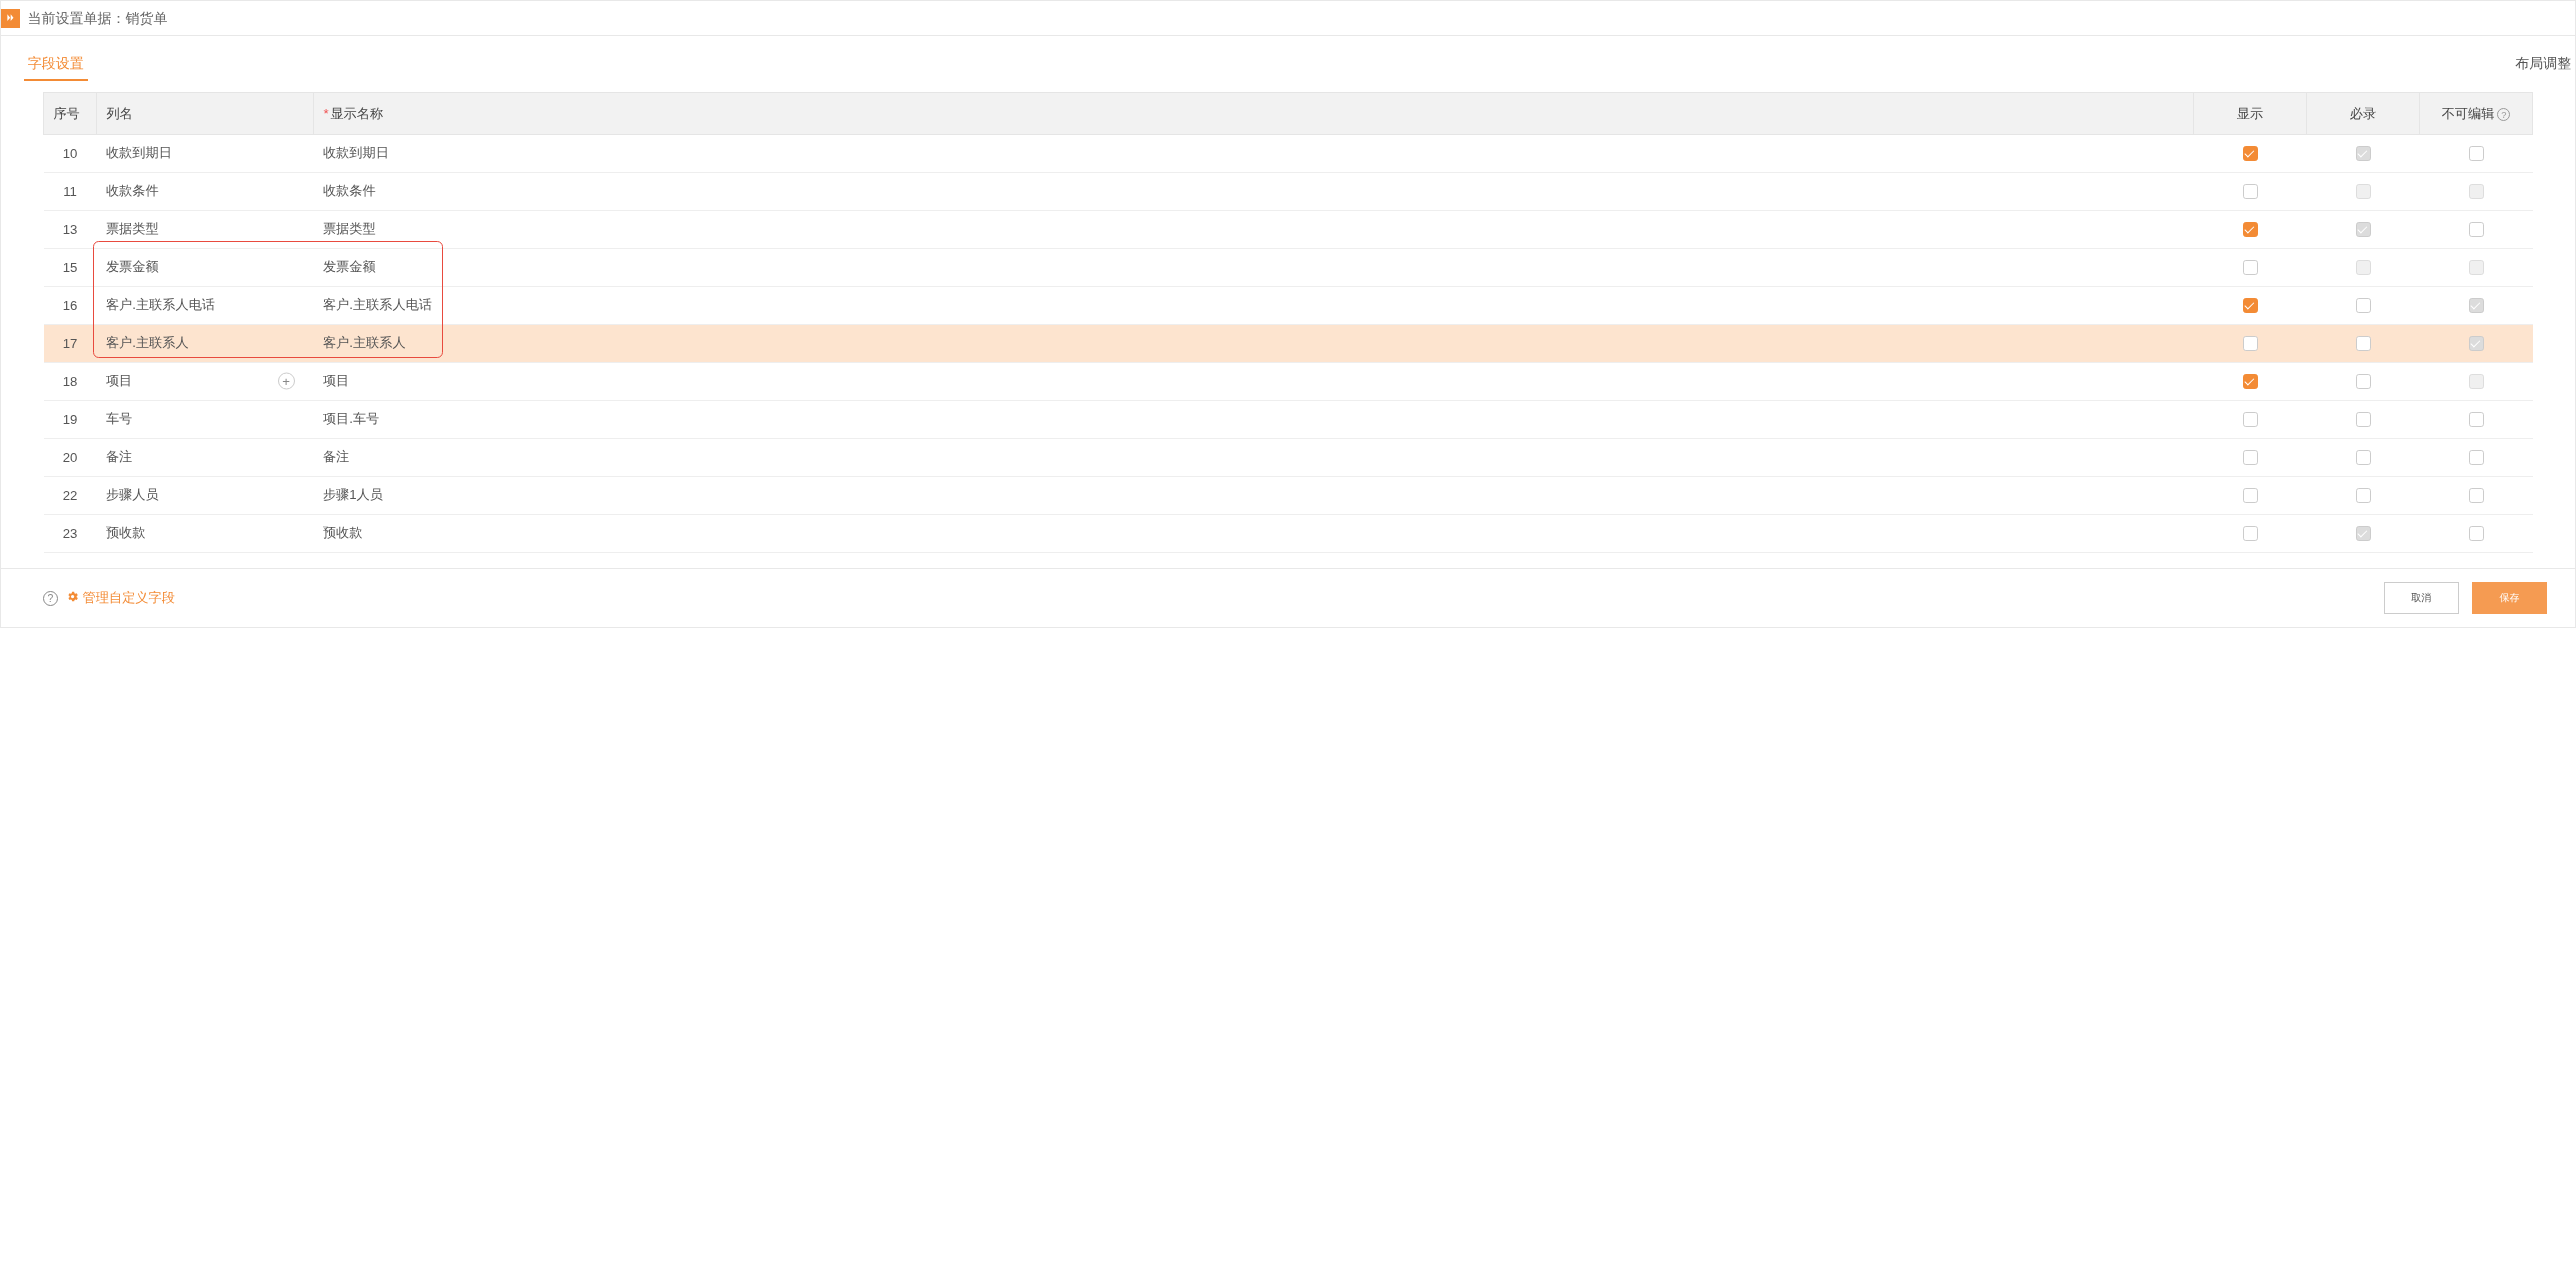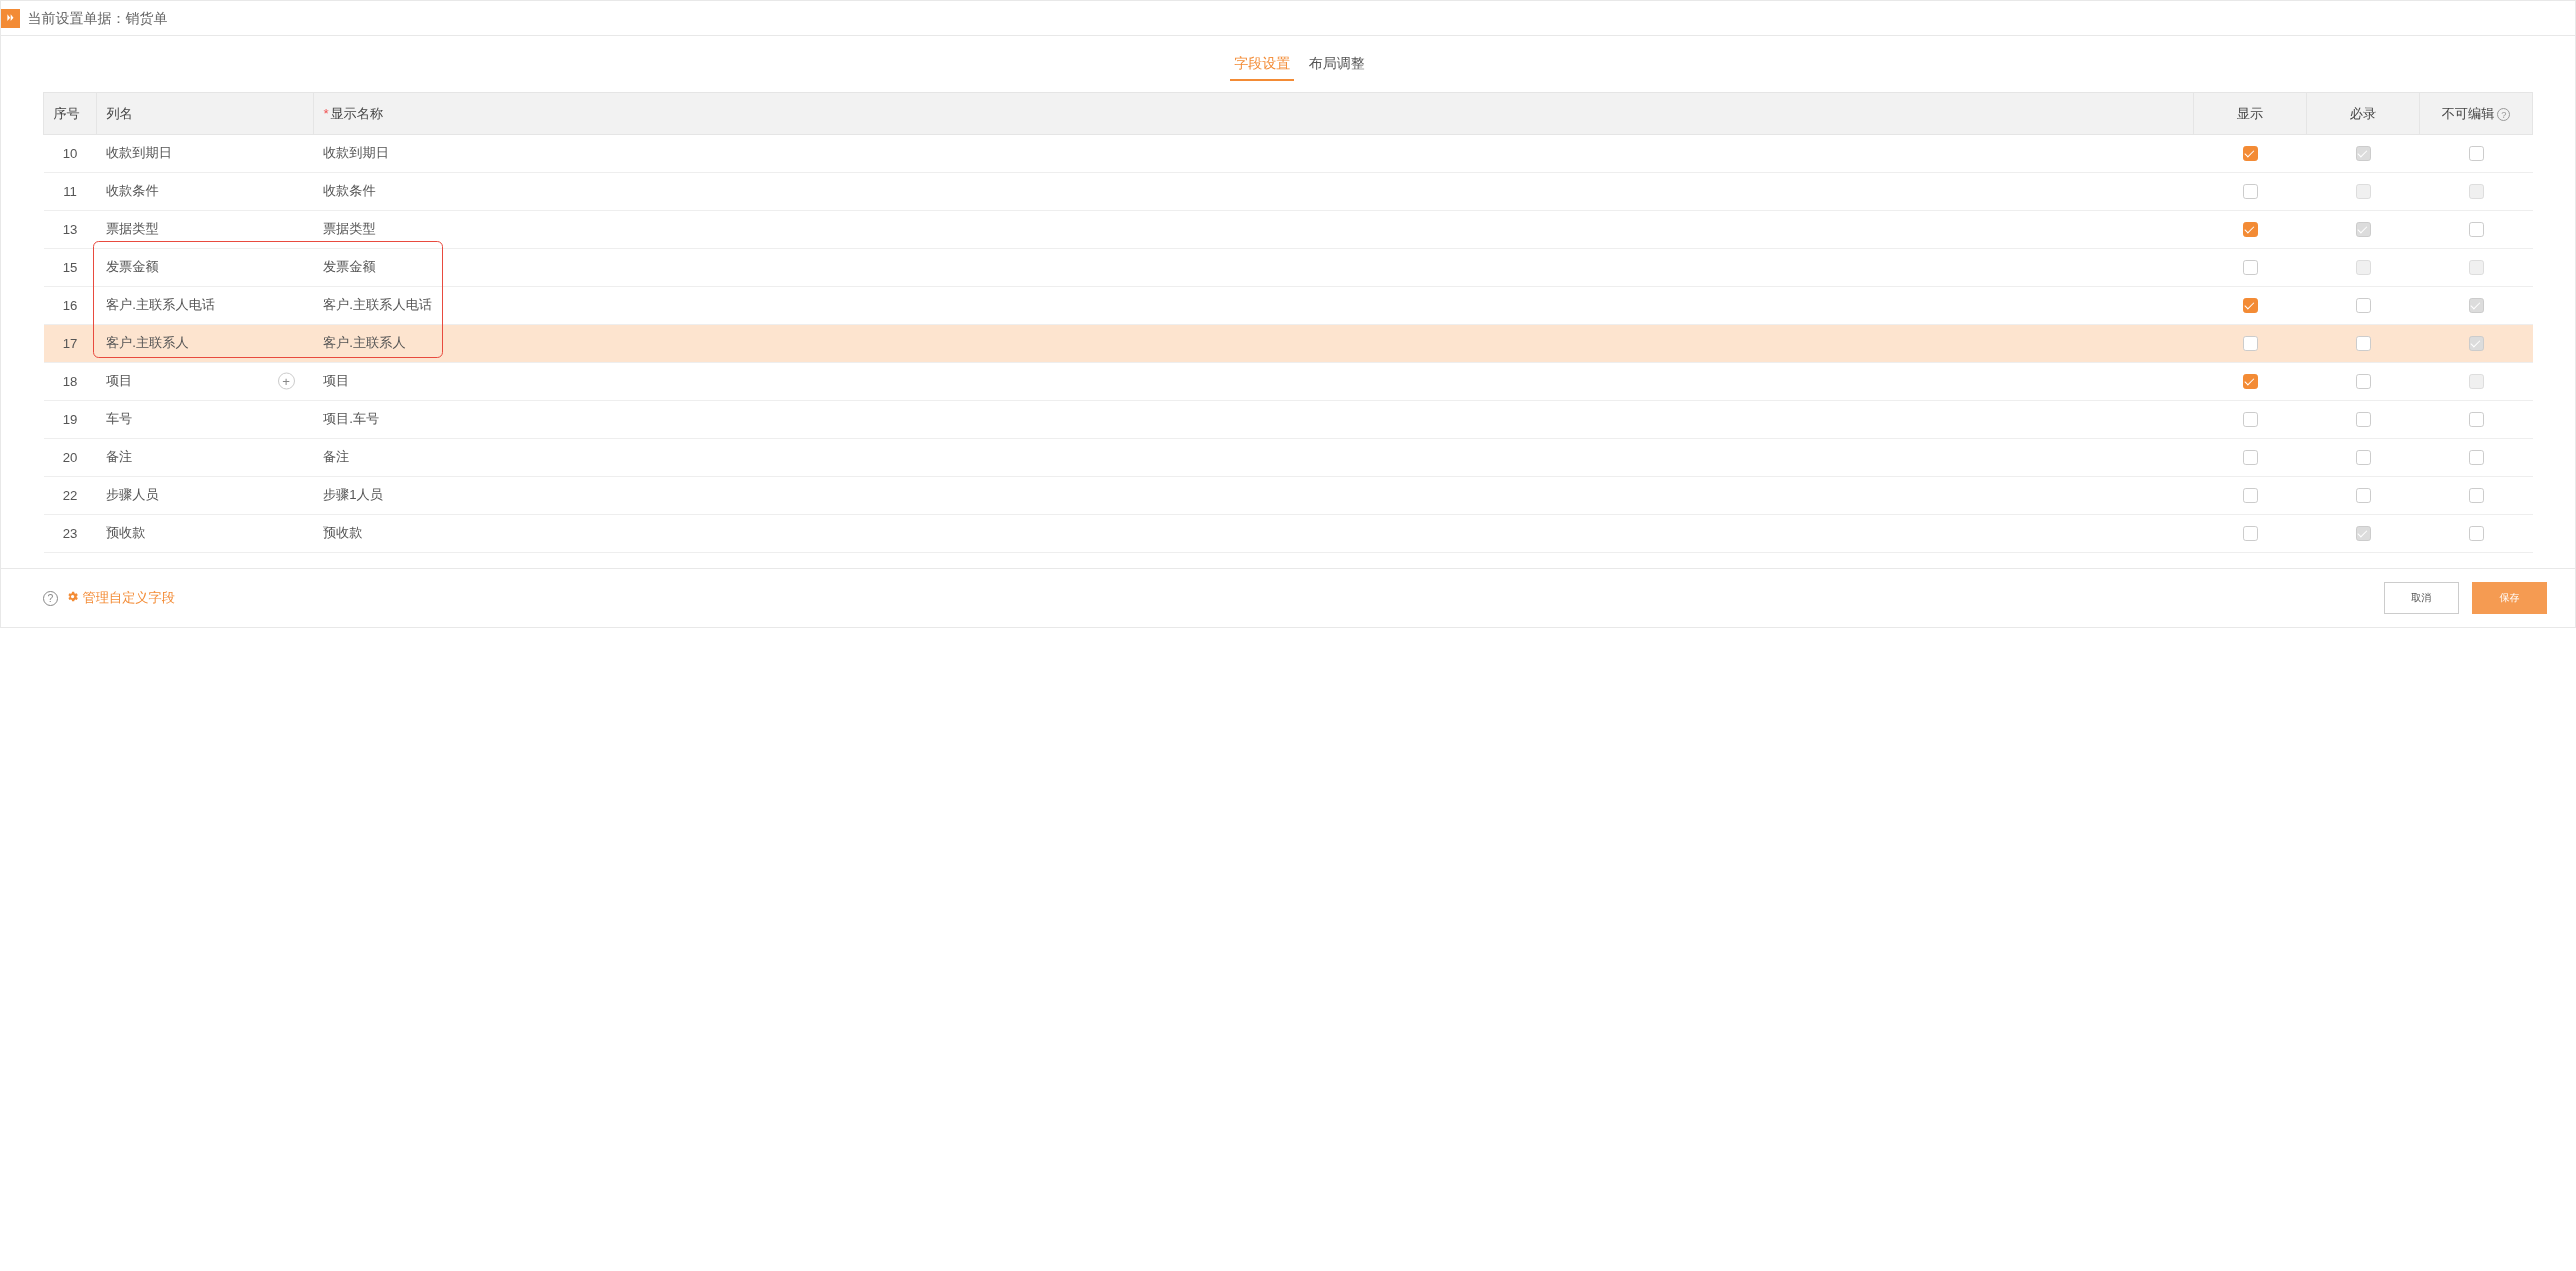--- a/index.html
+++ b/index.html
@@ -59,21 +59,21 @@
     .tab.active {
       color: #f38b35;
       border: 0.9px solid #e8e8e8;
       border-bottom: 0.9px solid #fff;
       margin-bottom: -0.9px;
       border-radius: 3.8px 3.8px 0 0;
       background: #fff;
     }
     .sub-tabs {
       display: flex;
-      justify-content: center;
+      justify-content: space-between;
       padding: 13.2px 0 0 0;
       gap: 11px;
       margin-left: 23px;
     }
     .sub-tab {
       padding: 5.7px 3.8px;
       cursor: pointer;
       color: #555;
       font-size: 14px;
       border-bottom: 2.8px solid transparent;

